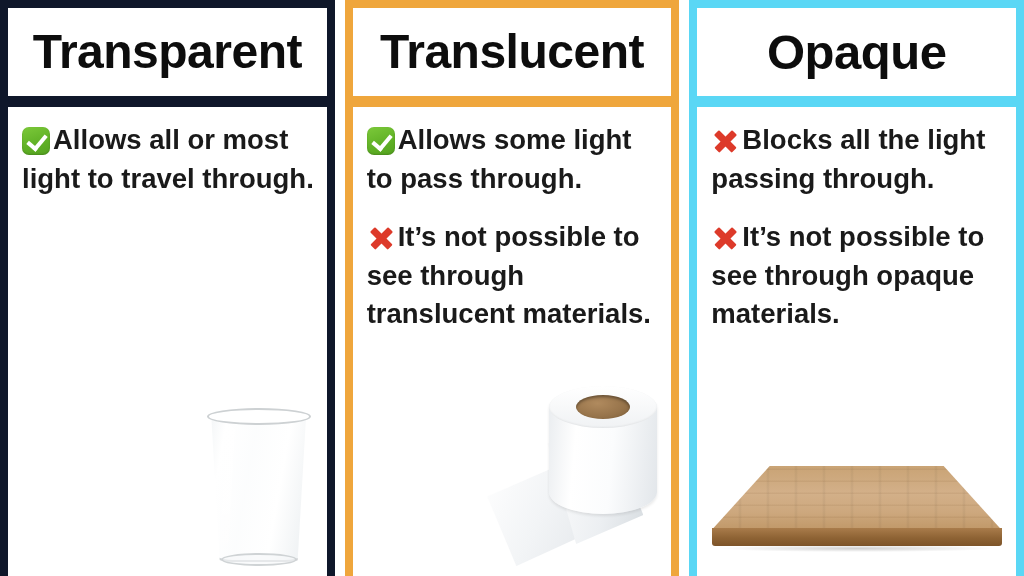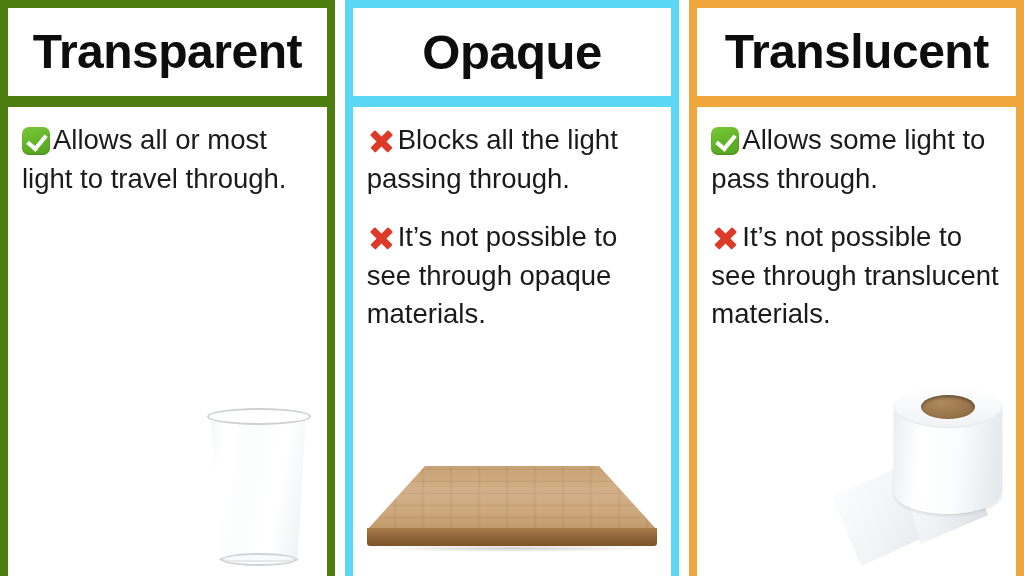--- a/index.html
+++ b/index.html
@@ -26,21 +26,21 @@
   
   .card {
     position: relative;
     flex: 1 1 0;
     display: flex;
     flex-direction: column;
     box-sizing: border-box;
     padding: 8px 8px 0 8px;
     overflow: hidden;
   }
-  .card.c-transparent { background: #4d7c0f; }
+  .card.c-transparent { background: #0f172a; }
   .card.c-translucent { background: #efa63c; }
   .card.c-opaque      { background: #5ad7f5; }
 
   
   .title-box {
     background: #ffffff;
     height: 88px;
     display: flex;
     align-items: center;
     justify-content: center;
@@ -60,20 +60,21 @@
 
   
   .body-box {
     background: #ffffff;
     margin-top: 11px;
     flex: 1 1 auto;
     position: relative;
     box-sizing: border-box;
     padding: 14px 12px 0 14px;
     overflow: hidden;
+    font-weight: bold;
   }
 
   .bullet {
     position: relative;
     font-size: 27.5px;
     line-height: 1.40;
     color: #1a1a1a;
     margin: 0 0 20px 0;
     z-index: 2;
   }
@@ -287,46 +288,20 @@
       <div class="art art-glass">
         <div class="glass-body"></div>
         <div class="glass-hl"></div>
         <div class="glass-base"></div>
         <div class="glass-rim"></div>
       </div>
 
     </div>
   </div>
 
-  <div class="card c-opaque">
-
-    <div class="title-box">
-      <span class="title-text">Opaque</span>
-    </div>
-
-    <div class="body-box">
-
-      <p class="bullet">
-        <span class="ico ico-cross"></span><span class="btext">Blocks all the light passing through.</span>
-      </p>
-
-      <p class="bullet">
-        <span class="ico ico-cross"></span><span class="btext">It’s not possible to see through opaque materials.</span>
-      </p>
-
-      <div class="art art-board">
-        <div class="board-top"></div>
-        <div class="board-grain"></div>
-        <div class="board-edge"></div>
-        <div class="board-shadow"></div>
-      </div>
-
-    </div>
-  </div>
-
   <div class="card c-translucent">
 
     <div class="title-box">
       <span class="title-text">Translucent</span>
     </div>
 
     <div class="body-box">
 
       <p class="bullet">
         <span class="ico ico-check"></span><span class="btext">Allows some light to pass through.</span>
@@ -340,13 +315,39 @@
         <div class="roll-sheet"></div>
         <div class="roll-sheet2"></div>
         <div class="roll-cyl"></div>
         <div class="roll-top"></div>
         <div class="roll-core"></div>
       </div>
 
     </div>
   </div>
 
+  <div class="card c-opaque">
+
+    <div class="title-box">
+      <span class="title-text">Opaque</span>
+    </div>
+
+    <div class="body-box">
+
+      <p class="bullet">
+        <span class="ico ico-cross"></span><span class="btext">Blocks all the light passing through.</span>
+      </p>
+
+      <p class="bullet">
+        <span class="ico ico-cross"></span><span class="btext">It’s not possible to see through opaque materials.</span>
+      </p>
+
+      <div class="art art-board">
+        <div class="board-top"></div>
+        <div class="board-grain"></div>
+        <div class="board-edge"></div>
+        <div class="board-shadow"></div>
+      </div>
+
+    </div>
+  </div>
+
 </div>
 
 </body></html>

